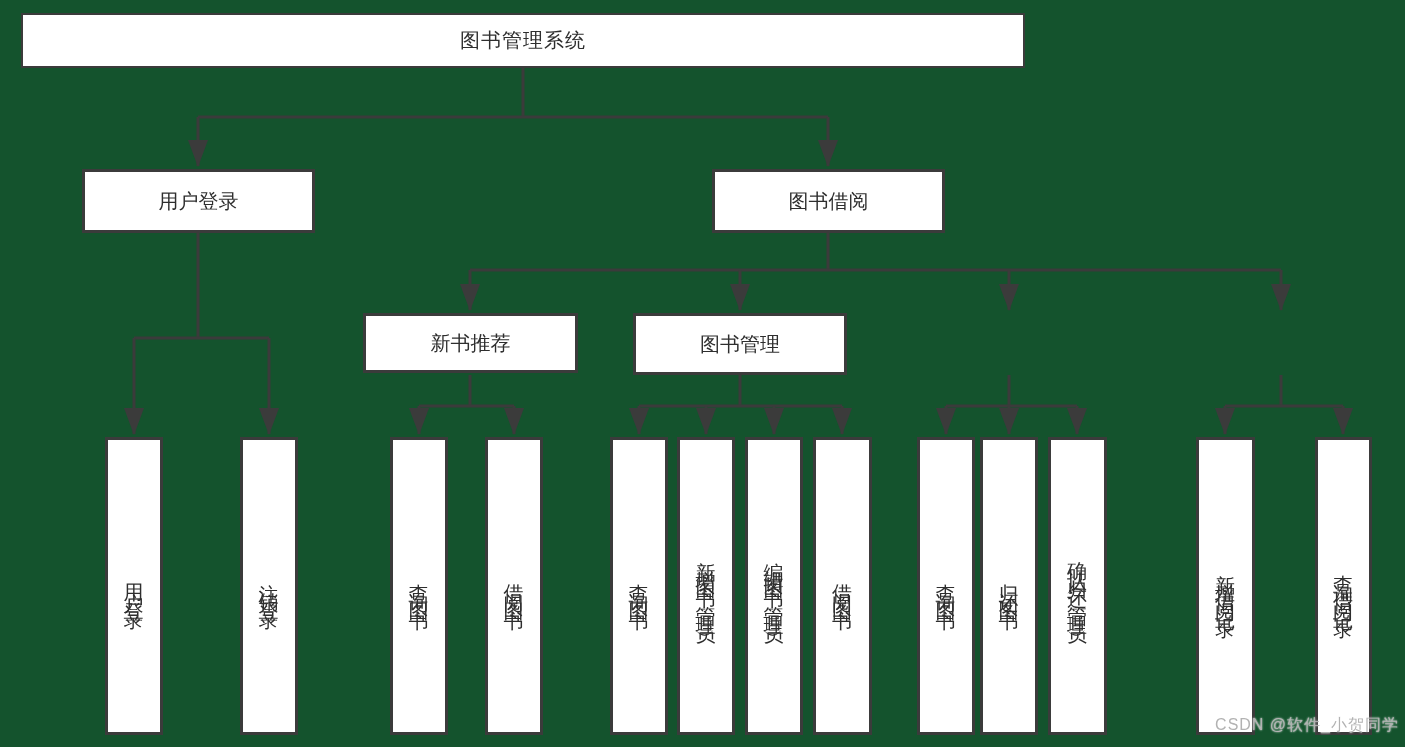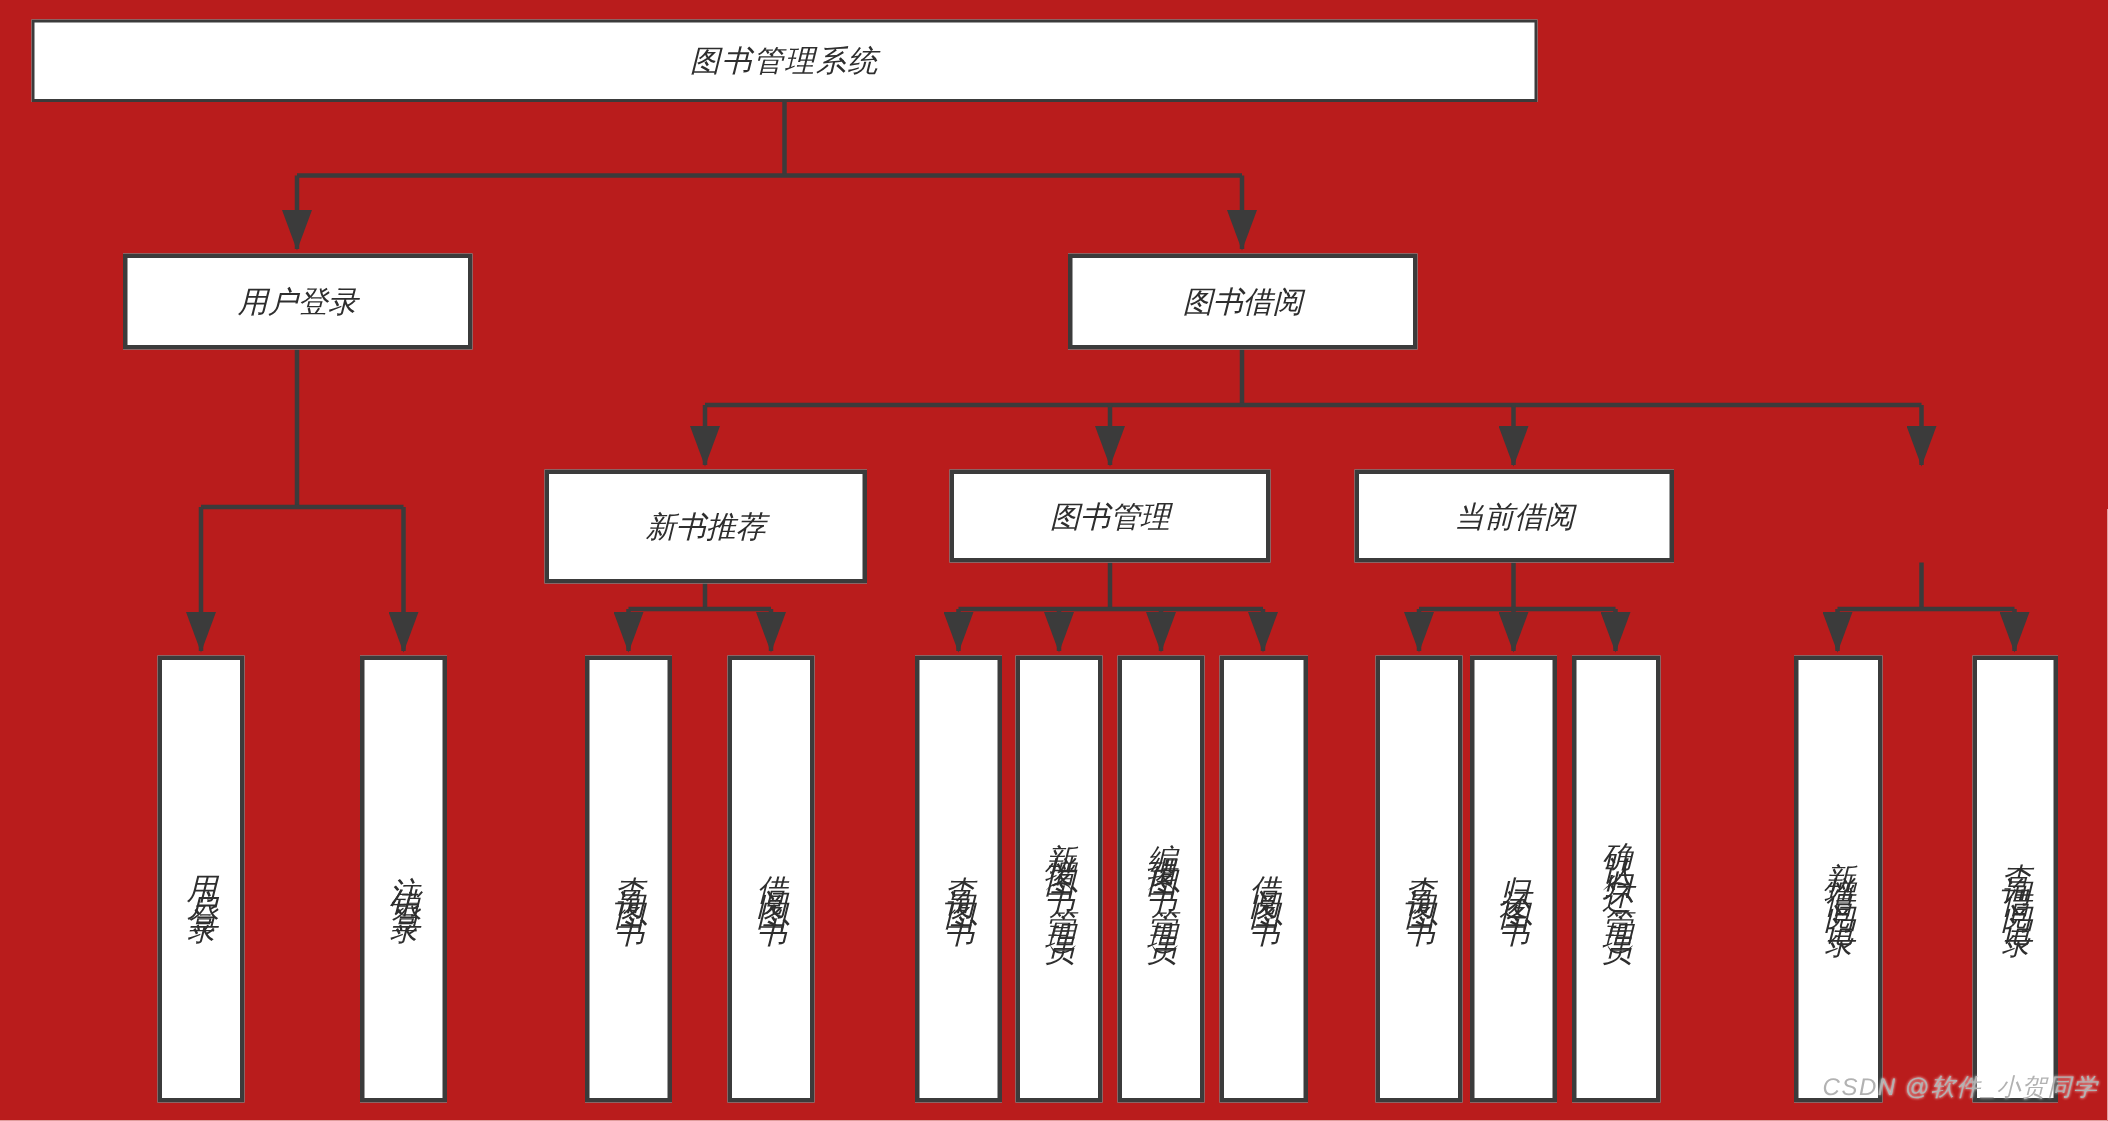--- a/index.html
+++ b/index.html
@@ -1,18 +1,18 @@
 <!DOCTYPE html>
 <html><head>
 <meta charset="utf-8">
 <style>
   html,body { margin:0; padding:0; background:#ffffff; }
   .canvas {
-    position:relative; width:1405px; height:747px; background:#b91c1c;
-    font-family:"Liberation Sans", sans-serif; overflow:hidden;font-style:italic;
+    position:relative; width:1405px; height:747px; background:#14532d;
+    font-family:"Liberation Sans", sans-serif; overflow:hidden;
   }
   svg.connectors { position:absolute; left:0; top:0; z-index:1; }
   .box {
     position:absolute; box-sizing:border-box; background:#ffffff;
     border:3px solid #3b3b3b; display:flex; align-items:center; justify-content:center;
     color:#2e2e2e; font-size:20px; z-index:2; text-align:center;
   }
   .root { border-width:2px; letter-spacing:1px; }
   .leaf {
     writing-mode:vertical-lr; text-orientation:mixed;
@@ -77,23 +77,22 @@
       <path d="M1225 406 V434" marker-end="url(#arrow)"></path>
       <path d="M1343 406 V434" marker-end="url(#arrow)"></path>
     </g>
   </svg>
 
   <div class="box root" style="left:21px; top:13px; width:1004px; height:55px;">图书管理系统</div>
 
   <div class="box" style="left:82px; top:169px; width:233px; height:64px;">用户登录</div>
   <div class="box" style="left:712px; top:169px; width:233px; height:64px;">图书借阅</div>
 
-  <div class="box" style="left:363px; top:313px; width:215px; height:76px;">新书推荐</div>
+  <div class="box" style="left:363px; top:313px; width:215px; height:60px;">新书推荐</div>
   <div class="box" style="left:633px; top:313px; width:214px; height:62px;">图书管理</div>
-  <div class="box" style="left:903px; top:313px; width:213px; height:62px;">当前借阅</div>
 
   <div class="box leaf" style="left:105px; top:437px; width:58px; height:298px;">用户登录</div>
   <div class="box leaf" style="left:240px; top:437px; width:58px; height:298px;">注销登录</div>
 
   <div class="box leaf" style="left:390px; top:437px; width:58px; height:298px;">查询图书</div>
   <div class="box leaf" style="left:485px; top:437px; width:58px; height:298px;">借阅图书</div>
 
   <div class="box leaf" style="left:610px; top:437px; width:58px; height:298px;">查询图书</div>
   <div class="box leaf" style="left:677px; top:437px; width:58px; height:298px;">新增图书（管理员）</div>
   <div class="box leaf" style="left:745px; top:437px; width:58px; height:298px;">编辑图书（管理员）</div>

